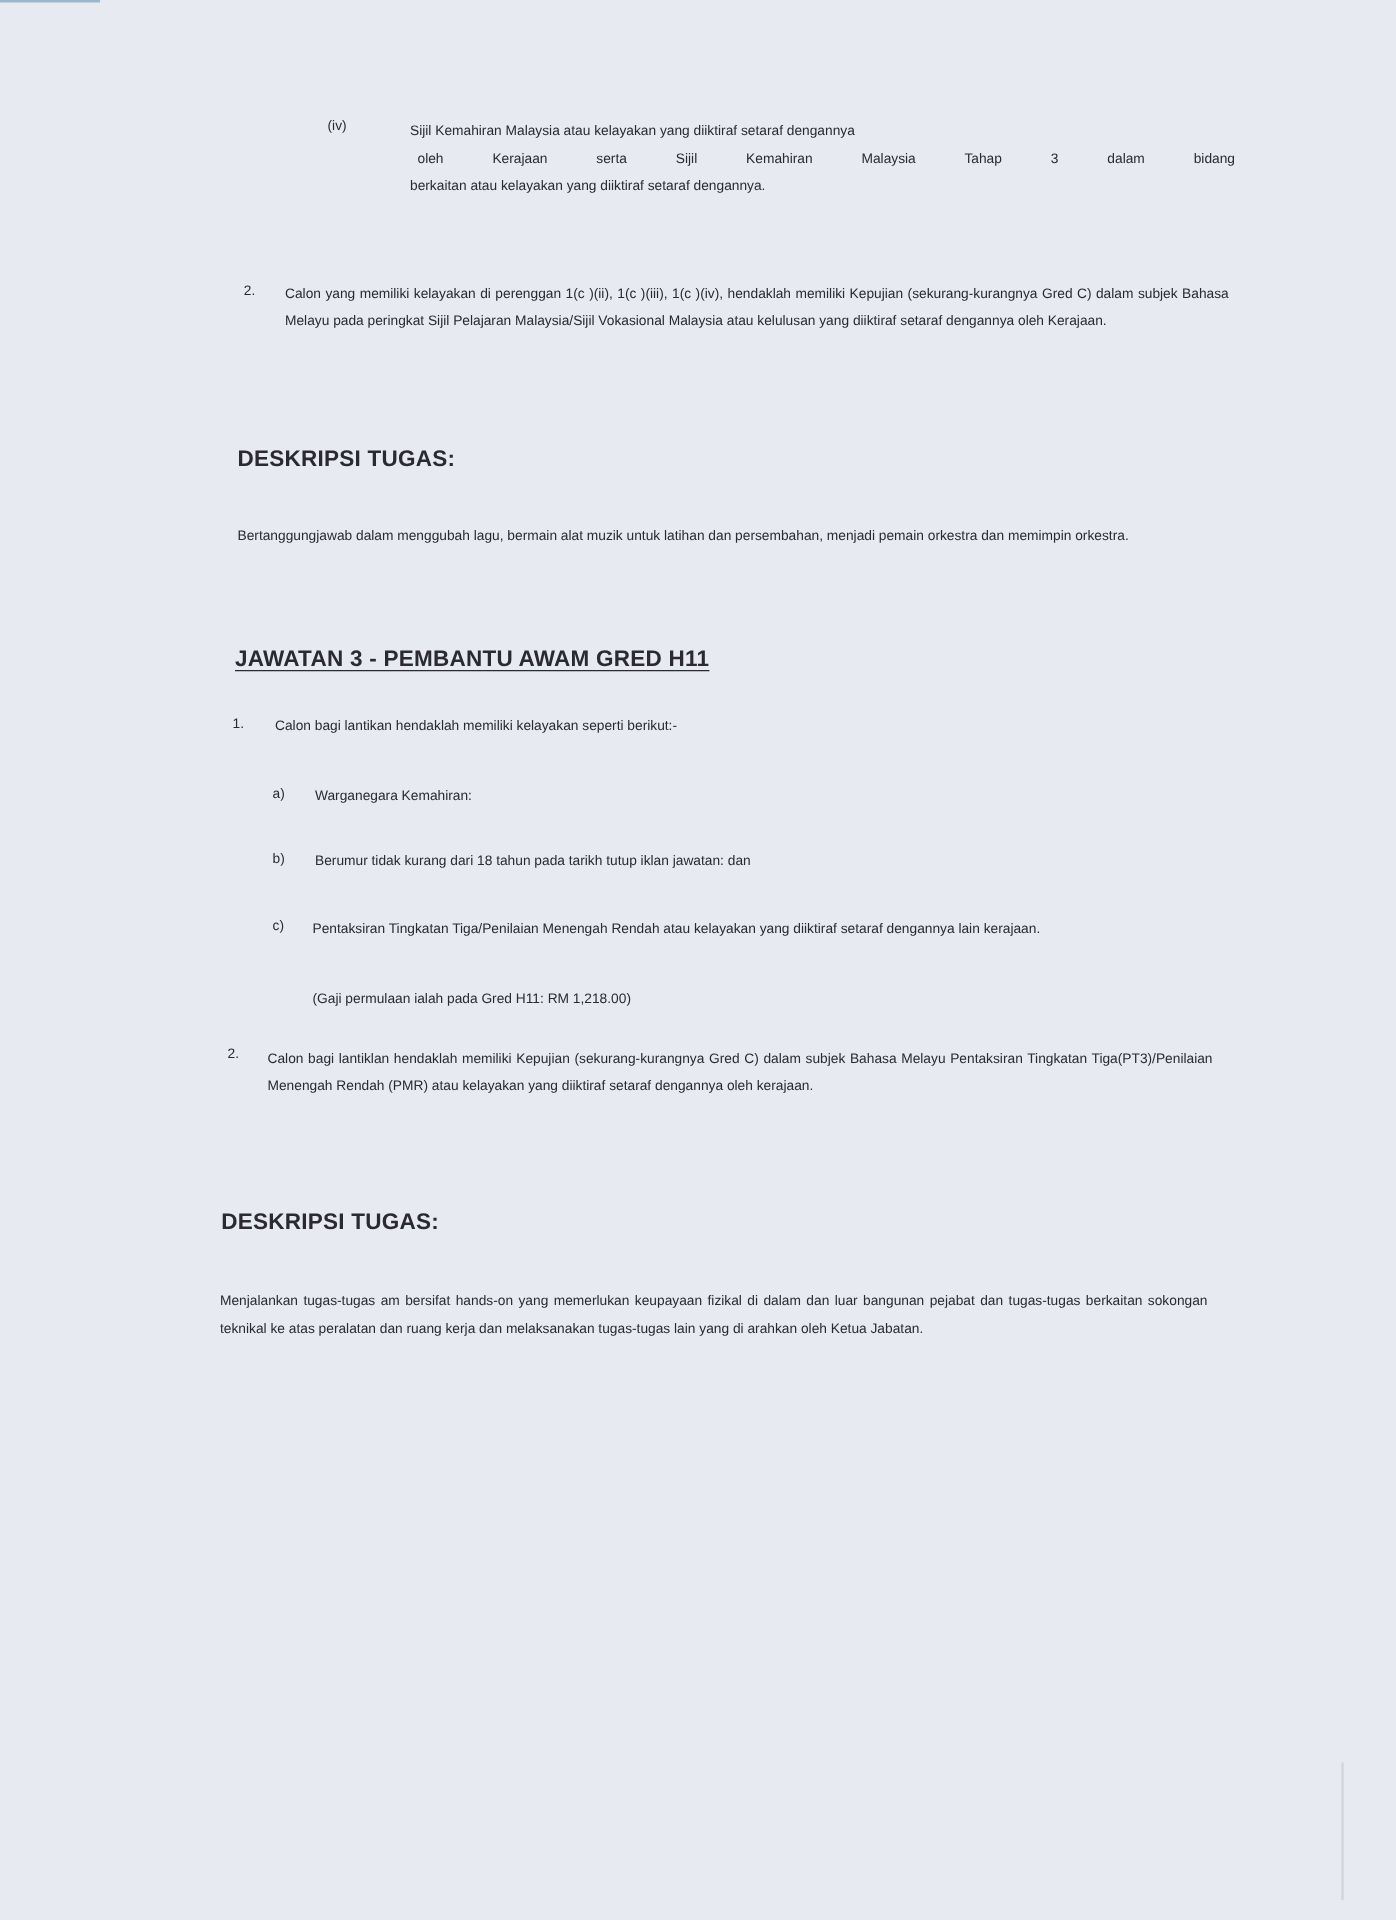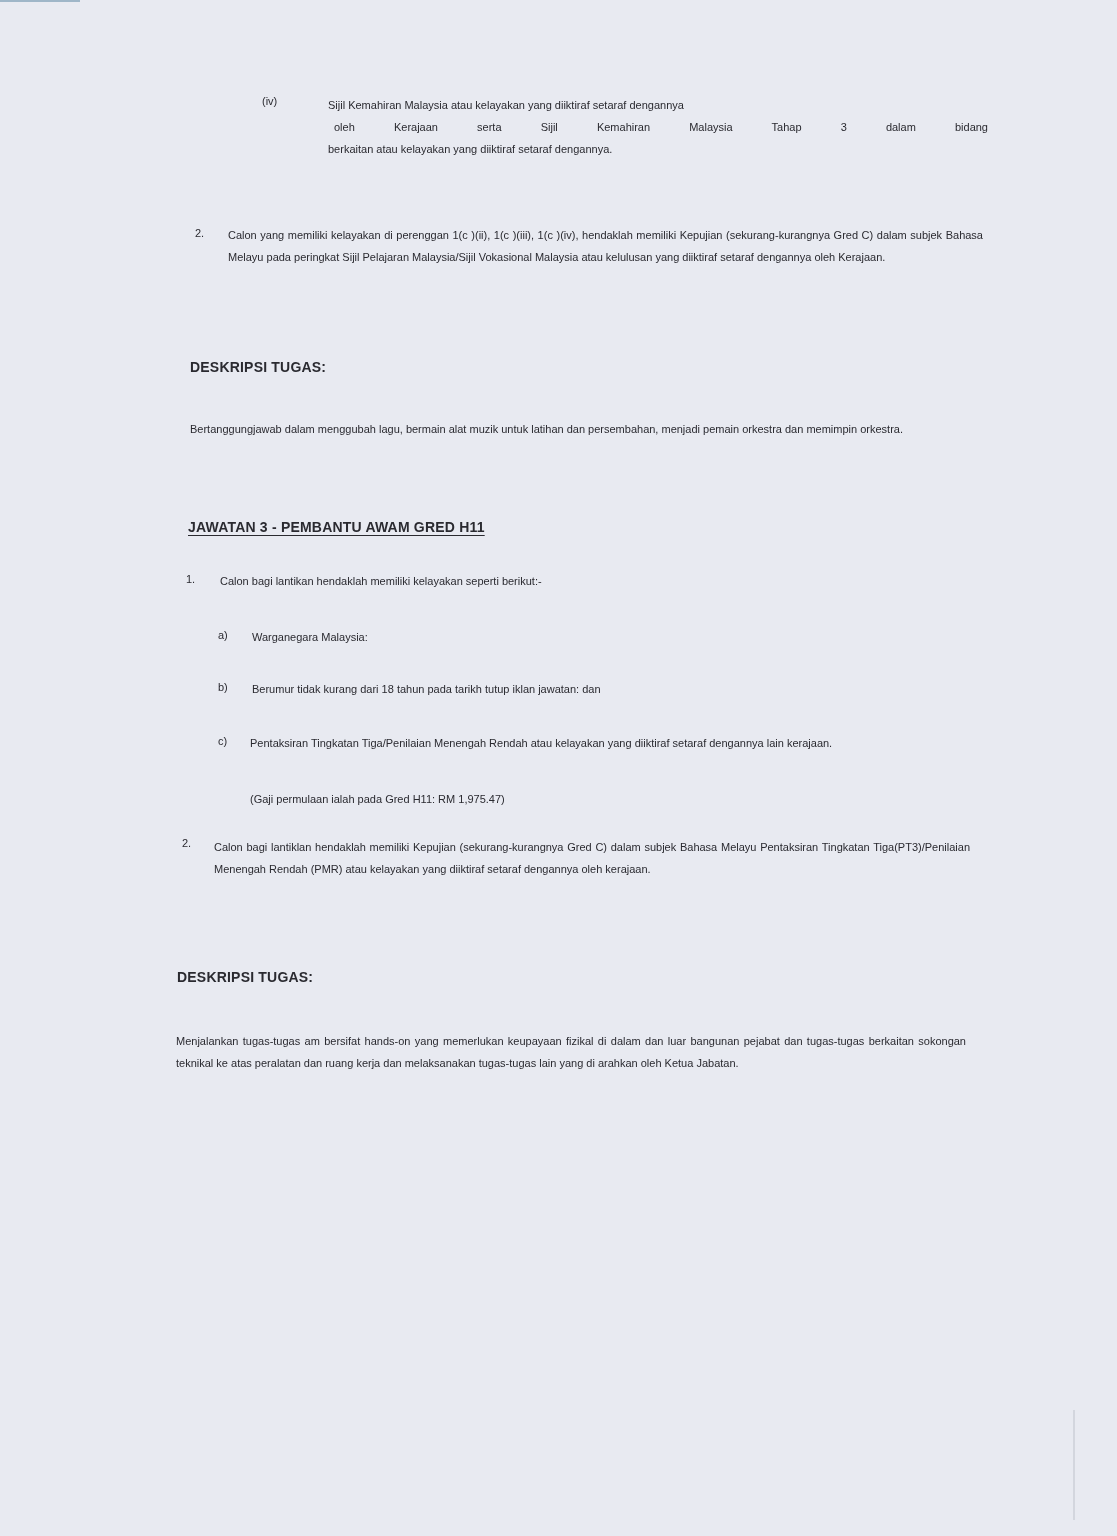--- a/index.html
+++ b/index.html
@@ -7,21 +7,21 @@
     width: 1117px; height: 1536px;
     background: #e8eaf1;
     position: relative; overflow: hidden;
     font-family: "Liberation Sans", sans-serif;
     color: #2a2a30;
   }
   .topline { position: absolute; left: 0; top: 0; width: 80px; height: 2px; background: #9fb6c8; }
   .rightline { position: absolute; right: 42px; top: 1410px; width: 2px; height: 110px; background: #d3d6de; }
   .blk { position: absolute; font-size: 11px; line-height: 22px; }
   .just { text-align: justify; text-align-last: left; }
-  .head { font-weight: bold; font-size: 14px; letter-spacing: 0.2px; }
+  .head { font-weight: bold; font-size: 18px; letter-spacing: 0.2px; }
   .under { text-decoration: underline; text-underline-offset: 3px; }
 </style>
 </head>
 <body>
 
 <div class="topline"></div>
 <div class="rightline"></div>
 
 <div class="blk" style="left:262px; top:90px;">(iv)</div>
 <div class="blk" style="left:328px; top:94px; width:660px;">
@@ -35,26 +35,26 @@
 
 <div class="blk head" style="left:190px; top:356px;">DESKRIPSI TUGAS:</div>
 <div class="blk just" style="left:190px; top:418px; width:790px;">Bertanggungjawab dalam menggubah lagu, bermain alat muzik untuk latihan dan persembahan, menjadi pemain orkestra dan memimpin orkestra.</div>
 
 <div class="blk head under" style="left:188px; top:516px;">JAWATAN 3 - PEMBANTU AWAM GRED H11</div>
 
 <div class="blk" style="left:186px; top:568px;">1.</div>
 <div class="blk" style="left:220px; top:570px; width:760px;">Calon bagi lantikan hendaklah memiliki kelayakan seperti berikut:-</div>
 
 <div class="blk" style="left:218px; top:624px;">a)</div>
-<div class="blk" style="left:252px; top:626px; width:720px;">Warganegara Malaysia:</div>
+<div class="blk" style="left:252px; top:626px; width:720px;">Warganegara Kemahiran:</div>
 
 <div class="blk" style="left:218px; top:676px;">b)</div>
 <div class="blk" style="left:252px; top:678px; width:720px;">Berumur tidak kurang dari 18 tahun pada tarikh tutup iklan jawatan: dan</div>
 
 <div class="blk" style="left:218px; top:730px;">c)</div>
 <div class="blk just" style="left:250px; top:732px; width:722px;">Pentaksiran Tingkatan Tiga/Penilaian Menengah Rendah atau kelayakan yang diiktiraf setaraf dengannya lain kerajaan.</div>
-<div class="blk" style="left:250px; top:788px; width:722px;">(Gaji permulaan ialah pada Gred H11: RM 1,975.47)</div>
+<div class="blk" style="left:250px; top:788px; width:722px;">(Gaji permulaan ialah pada Gred H11: RM 1,218.00)</div>
 
 <div class="blk" style="left:182px; top:832px;">2.</div>
 <div class="blk just" style="left:214px; top:836px; width:756px;">Calon bagi lantiklan hendaklah memiliki Kepujian (sekurang-kurangnya Gred C) dalam subjek Bahasa Melayu Pentaksiran Tingkatan Tiga(PT3)/Penilaian Menengah Rendah (PMR) atau kelayakan yang diiktiraf setaraf dengannya oleh kerajaan.</div>
 
 <div class="blk head" style="left:177px; top:966px;">DESKRIPSI TUGAS:</div>
 <div class="blk just" style="left:176px; top:1030px; width:790px;">Menjalankan tugas-tugas am bersifat hands-on yang memerlukan keupayaan fizikal di dalam dan luar bangunan pejabat dan tugas-tugas berkaitan sokongan teknikal ke atas peralatan dan ruang kerja dan melaksanakan tugas-tugas lain yang di arahkan oleh Ketua Jabatan.</div>
 
 </body></html>

